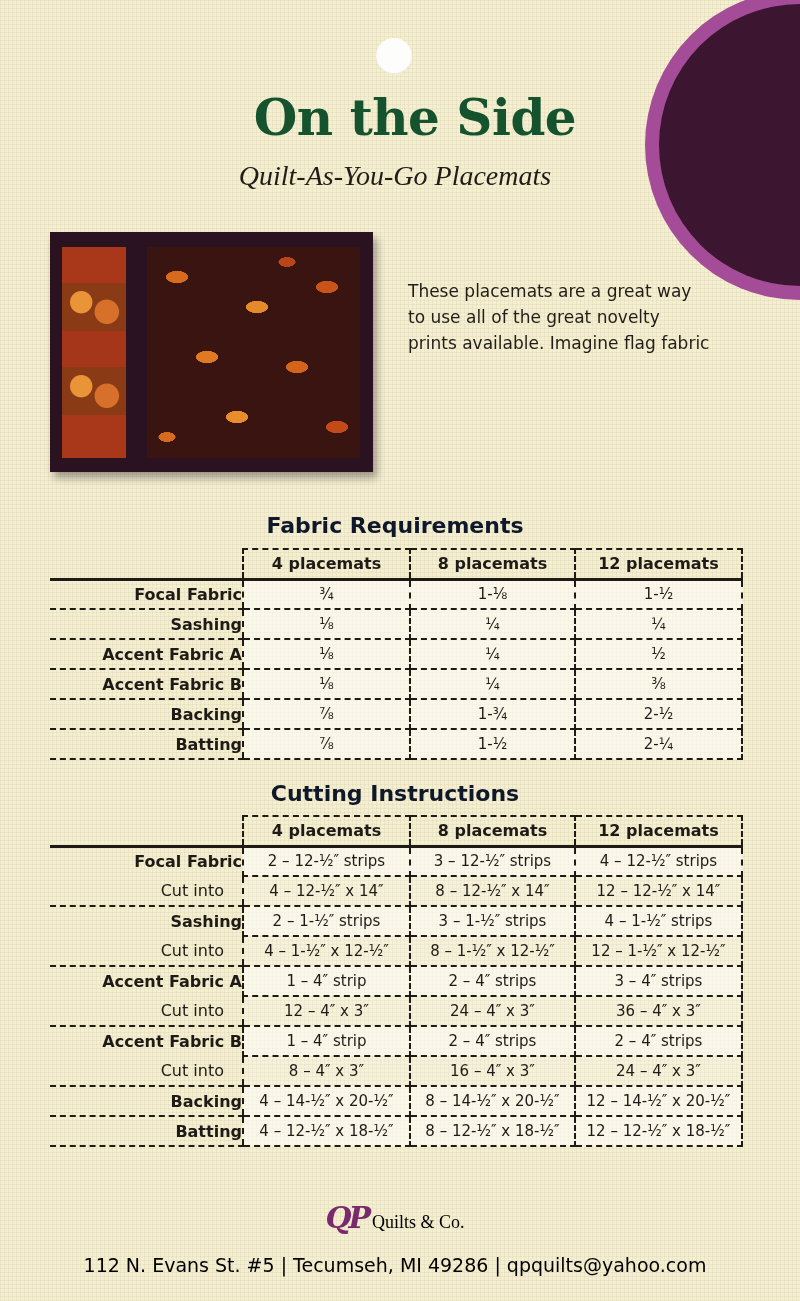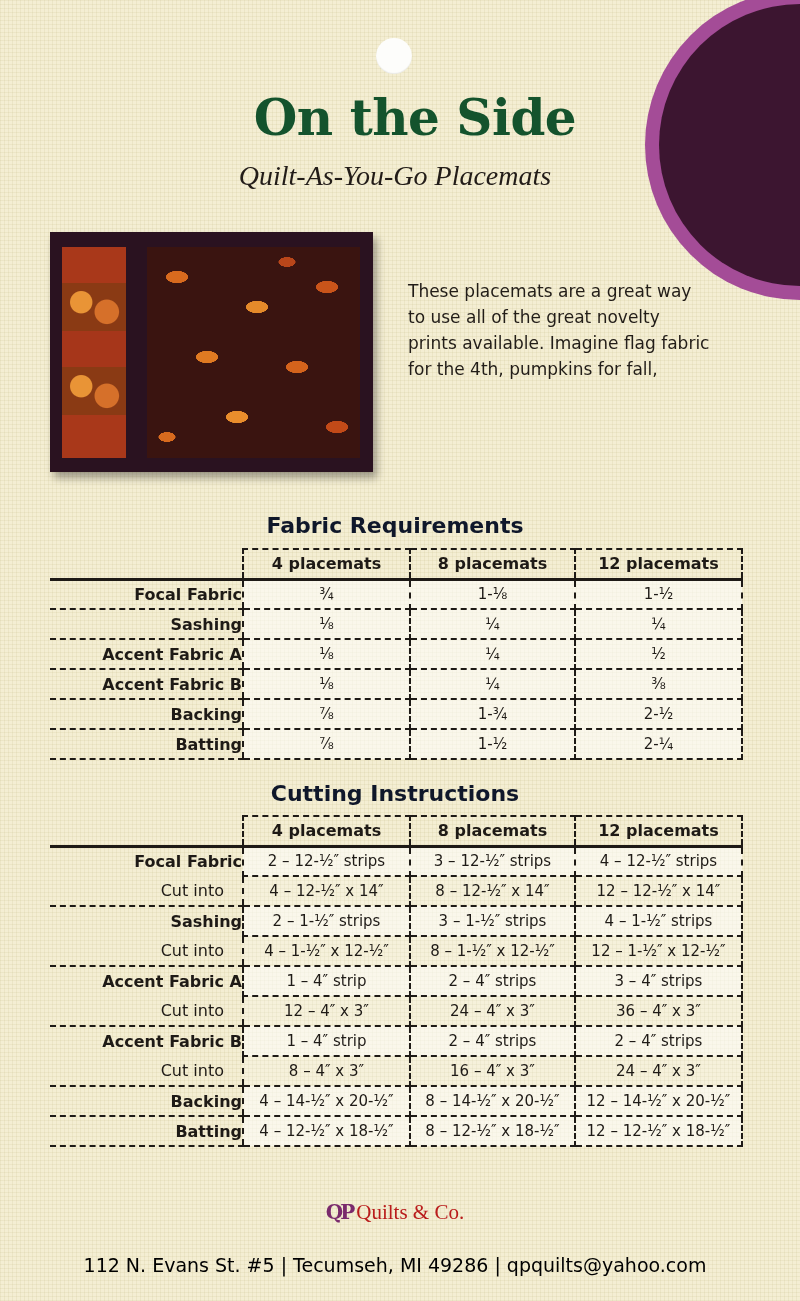--- a/index.html
+++ b/index.html
@@ -38,22 +38,22 @@
   table.grid { position:absolute; left:50px; border-collapse:collapse; font-family:"DejaVu Sans", sans-serif; }
   table.grid td, table.grid th { padding:0; height:30px; box-sizing:border-box; }
   table.grid th { font-size:16px; font-weight:bold; text-align:center; color:#1e1a16; border-top:2px dashed #1e1a16; border-left:2px dashed #1e1a16; border-right:2px dashed #1e1a16; border-bottom:3px solid #1e1a16; }
   table.grid th.blank { border:none; border-bottom:3px solid #1e1a16; }
   table.grid td.label { font-weight:bold; font-size:16px; text-align:right; padding-left:2px; border-bottom:2px dashed #1e1a16; }
   table.grid td.sublabel { font-size:16px; text-align:right; padding-right:18px; border-bottom:2px dashed #1e1a16; }
   table.grid td.label.nb, table.grid td.nb { border-bottom:none; }
   table.grid td.val { text-align:center; font-size:15px; background:rgba(255,255,255,0.55); border-left:2px dashed #1e1a16; border-right:2px dashed #1e1a16; border-bottom:2px dashed #1e1a16; white-space:nowrap; }
   table.grid td.val.shade { background:rgba(255,255,255,0.2); }
   .logo { position:absolute; left:0; width:790px; top:1200px; text-align:center; }
-  .logo-qp { font-family:"DejaVu Serif", serif; font-weight:bold; font-size:20px; color:#7a2a6c; letter-spacing:-3px; }
-  .logo-name { font-family:"Liberation Serif", serif; font-size:21px; color:#b91c1c; margin-left:4px;margin-top:25px; }
+  .logo-qp { font-family:"DejaVu Serif", serif; font-weight:bold; font-size:30px; color:#7a2a6c; letter-spacing:-3px;font-style:italic; }
+  .logo-name { font-family:"Liberation Serif", serif; font-size:18px; color:#000000; margin-left:4px;margin-top:25px; }
   .address { position:absolute; left:0; width:790px; top:1254px; text-align:center; font-size:19px; color:#000000; }
 </style>
 </head>
 <body>
 
 <div class="hole"></div>
 
 <div class="badge">
   <div class="badge-inner">
     
@@ -69,21 +69,20 @@
   <div class="strip" style="top:99px;height:36px;background:#a6361a;"></div>
   <div class="strip" style="top:135px;height:48px;background:radial-gradient(circle at 30% 40%,#e99436 20%,transparent 22%),radial-gradient(circle at 70% 60%,#d6702a 22%,transparent 24%),#8a3a14;"></div>
   <div class="strip" style="top:183px;height:43px;background:#a9381a;"></div>
   <div class="focal"></div>
 </div>
 
 <div class="desc">
   <div>These placemats are a great way</div>
   <div>to use all of the great novelty</div>
   <div>prints available. Imagine flag fabric</div>
-  <div>for the 4th, pumpkins for fall,</div>
 </div>
 
 <div class="section-title" style="top:513px;">Fabric Requirements</div>
 <table class="grid" style="top:548px;">
   <colgroup>
       <col style="width:193px">
       <col style="width:167px">
       <col style="width:165px">
       <col style="width:167px">
     </colgroup>

